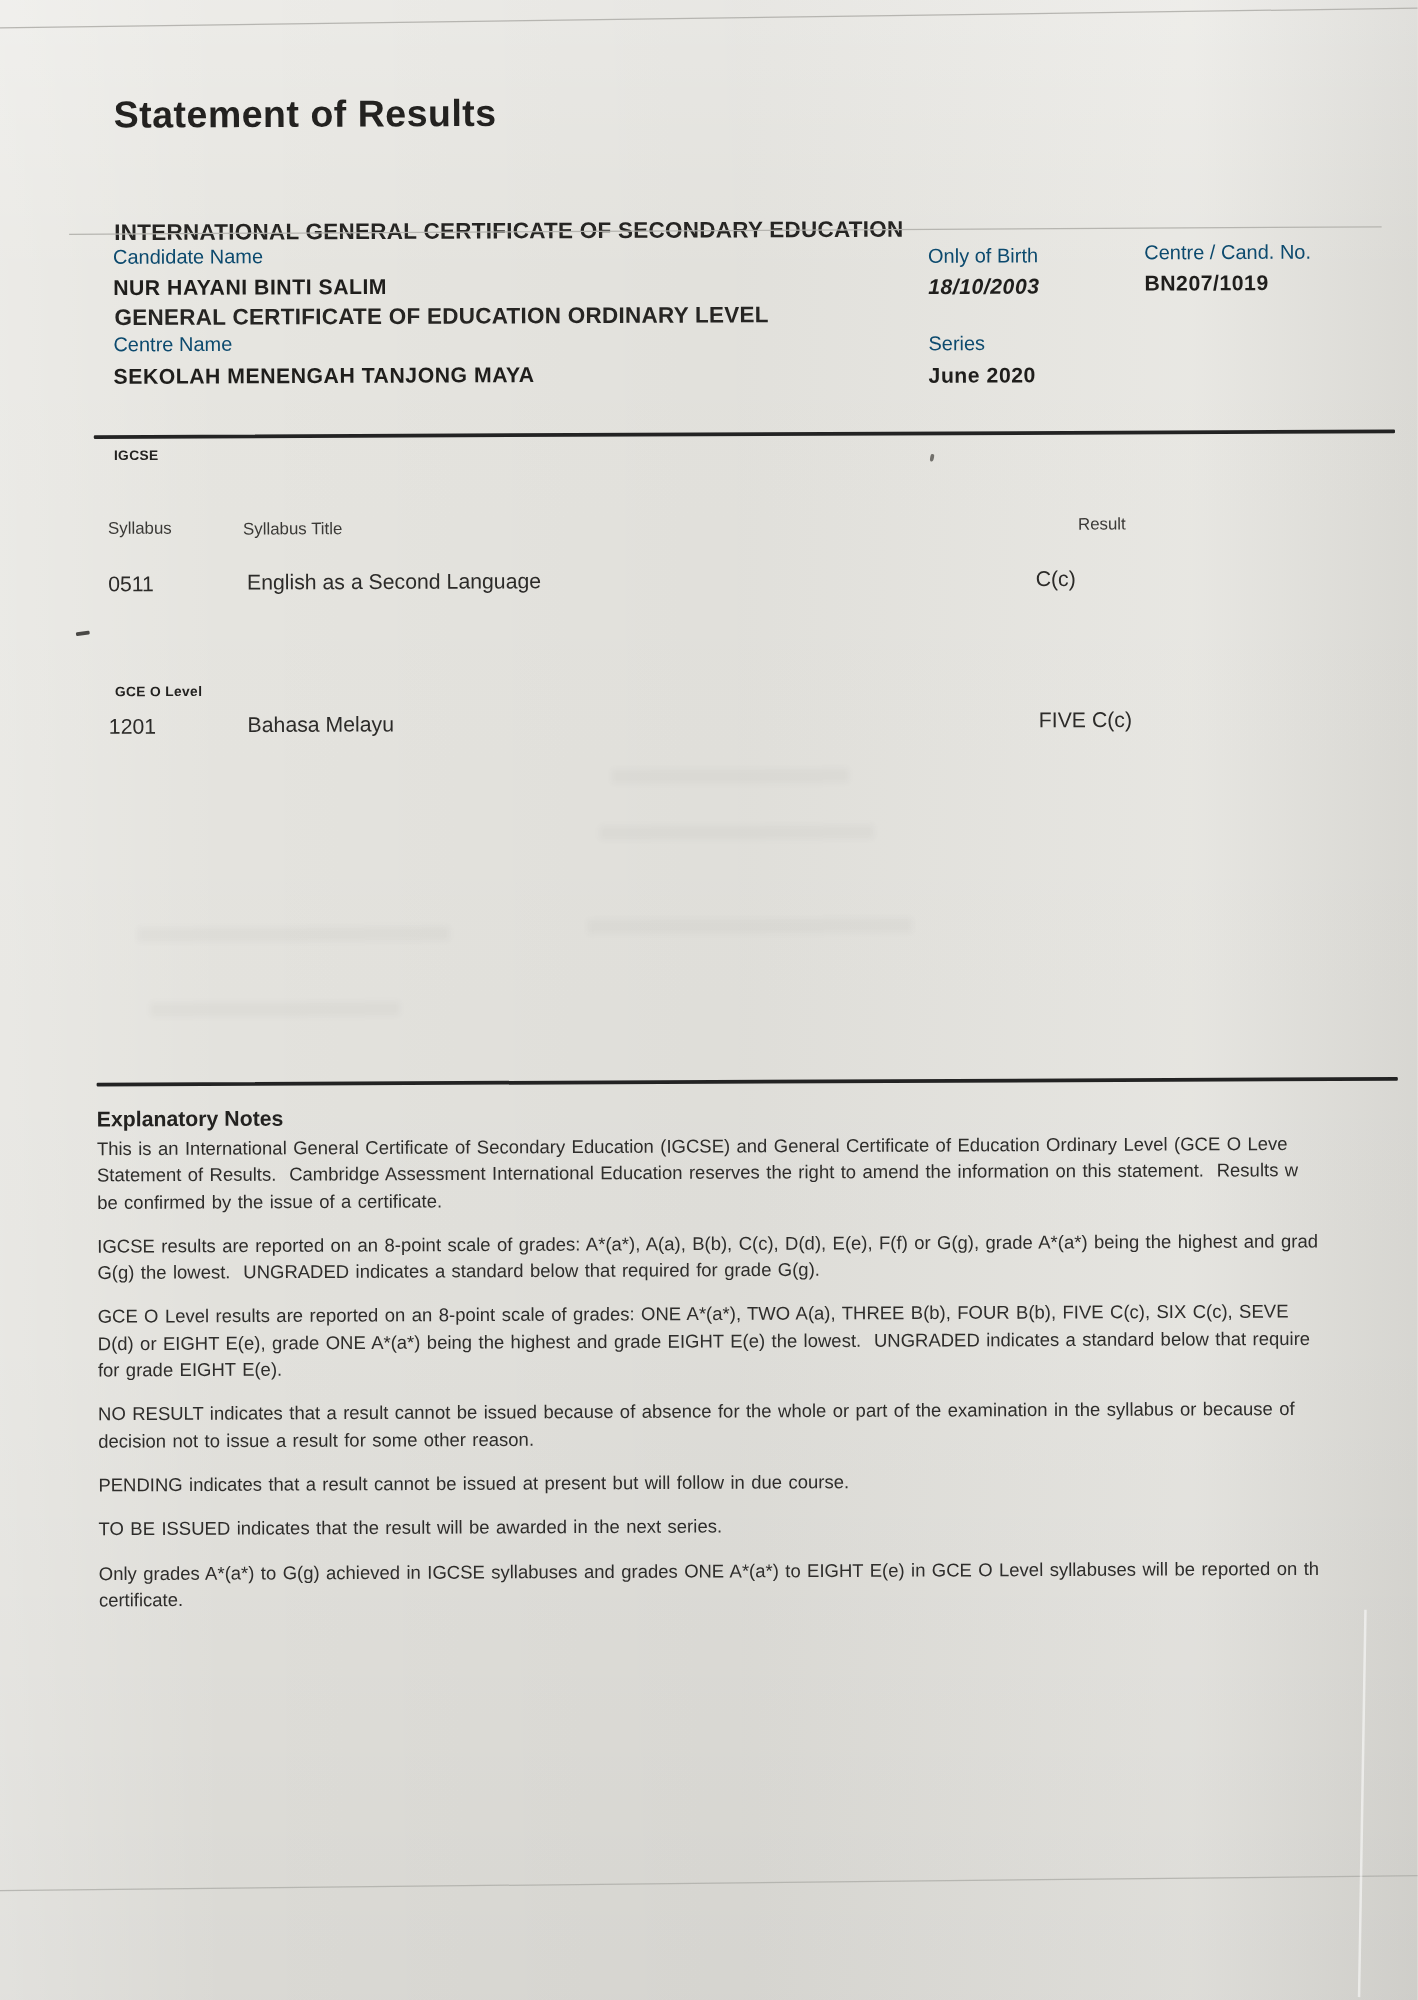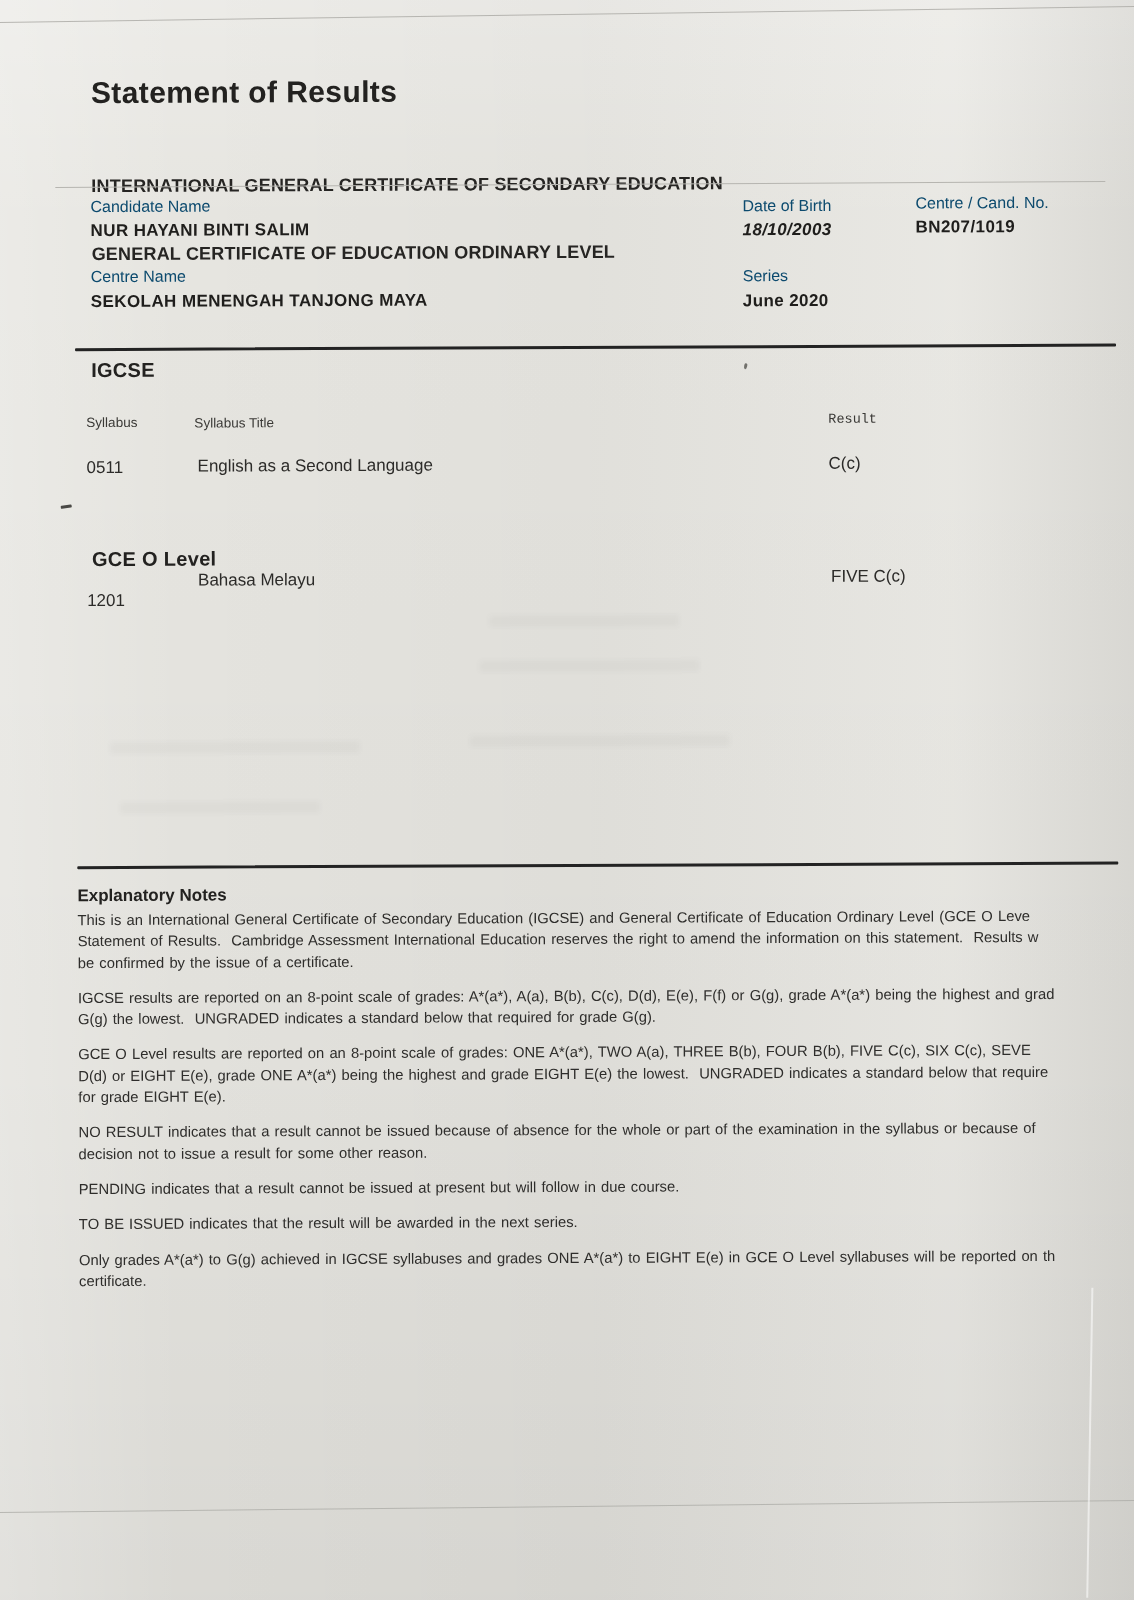--- a/index.html
+++ b/index.html
@@ -13,21 +13,21 @@
     color:#2a2927;
   }
   .sheet{position:absolute;inset:0;transform:rotate(-0.25deg);transform-origin:50% 50%;}
   .abs{position:absolute;white-space:pre;}
   .doc-title{left:94px;top:74px;font-size:30px;font-weight:700;color:#232220;letter-spacing:0.4px;}
   .subtitle{left:94px;top:128px;font-size:18px;font-weight:700;line-height:22.5px;color:#262523;letter-spacing:0.2px;}
   .rule-thin{position:absolute;left:58px;top:184px;width:1050px;height:1px;background:#b6b5b0;transform:rotate(-0.08deg);}
   .rule-thick{position:absolute;left:77px;width:1041px;height:3px;background:#232323;border-radius:1px;}
   .lbl{font-size:16px;color:#0c4a6e;}
   .val{font-size:17px;font-weight:700;color:#1f1e1c;letter-spacing:0.4px;}
-  .sec-head{font-size:20px;font-weight:700;color:#232220;letter-spacing:0.3px;}
+  .sec-head{font-size:11px;font-weight:700;color:#232220;letter-spacing:0.3px;}
   .col-head{font-size:13.5px;color:#3a3936;}
   .row-txt{font-size:17px;color:#2c2b29;}
   .notes{position:absolute;left:77px;top:884px;width:1200px;}
   .notes-head{font-size:17px;font-weight:700;color:#232220;margin:0 0 4px 0;}
   .np{margin:0 0 14px 0;}
   .nline{font-size:14.8px;line-height:21.3px;white-space:pre;word-spacing:1px;color:#2e2d2b;}
   .crease{position:absolute;height:1px;background:#adaca7;}
   .crease-top{left:-4px;top:14px;width:1145px;transform:rotate(-0.55deg);opacity:0.85;}
   .crease-bottom{left:-4px;top:1506px;width:1145px;transform:rotate(-0.35deg);opacity:0.8;}
   .streak-right{position:absolute;left:1086px;top:1290px;width:2px;height:310px;background:rgba(255,255,255,0.55);transform:rotate(1.2deg);}
@@ -52,54 +52,54 @@
   <div class="abs doc-title">Statement of Results</div>
   <div class="abs subtitle">
     <div>INTERNATIONAL GENERAL CERTIFICATE OF SECONDARY EDUCATION</div>
     <div>GENERAL CERTIFICATE OF EDUCATION ORDINARY LEVEL</div>
   </div>
   <div class="rule-thin"></div>
 
   <div class="abs lbl" style="left:93px;top:196px;">Candidate Name</div>
   <div class="abs val" style="left:93px;top:219px;">NUR HAYANI BINTI SALIM</div>
 
-  <div class="abs lbl" style="left:745px;top:198px;">Date of Birth</div>
+  <div class="abs lbl" style="left:745px;top:198px;">Only of Birth</div>
   <div class="abs val" style="left:745px;top:221px;font-style:italic;">18/10/2003</div>
 
   <div class="abs lbl" style="left:918px;top:196px;">Centre / Cand. No.</div>
   <div class="abs val" style="left:918px;top:219px;">BN207/1019</div>
 
   <div class="abs lbl" style="left:93px;top:266px;">Centre Name</div>
   <div class="abs val" style="left:93px;top:290px;">SEKOLAH MENENGAH TANJONG MAYA</div>
 
   <div class="abs lbl" style="left:745px;top:268px;">Series</div>
   <div class="abs val" style="left:745px;top:292px;">June 2020</div>
 
 
 
   <div class="rule-thick" style="top:346px;"></div>
 
   <div class="abs sec-head" style="left:93px;top:357px;">IGCSE</div>
   <div class="speck-comma"></div>
 
   <div class="abs col-head" style="left:88px;top:413px;">Syllabus</div>
   <div class="abs col-head" style="left:196px;top:414px;">Syllabus Title</div>
-  <div class="abs col-head" style="left:830px;top:413px;font-family:Liberation Mono, monospace;">Result</div>
+  <div class="abs col-head" style="left:864px;top:413px;">Result</div>
 
   <div>
     <div class="abs row-txt" style="left:88px;top:456px;">0511</div>
     <div class="abs row-txt" style="left:199px;top:455px;">English as a Second Language</div>
     <div class="abs row-txt" style="left:830px;top:455px;">C(c)</div>
   </div>
 
   <div class="speck-dash"></div>
 
   <div class="abs sec-head" style="left:93px;top:546px;">GCE O Level</div>
   <div>
-    <div class="abs row-txt" style="left:88px;top:570px;margin-top:19px;">1201</div>
+    <div class="abs row-txt" style="left:88px;top:570px;">1201</div>
     <div class="abs row-txt" style="left:199px;top:569px;">Bahasa Melayu</div>
     <div class="abs row-txt" style="left:832px;top:568px;">FIVE C(c)</div>
   </div>
 
   <div class="rule-thick" style="top:864px;"></div>
 
   <div class="notes">
     <div class="notes-head">Explanatory Notes</div>
 
     <div class="np">

